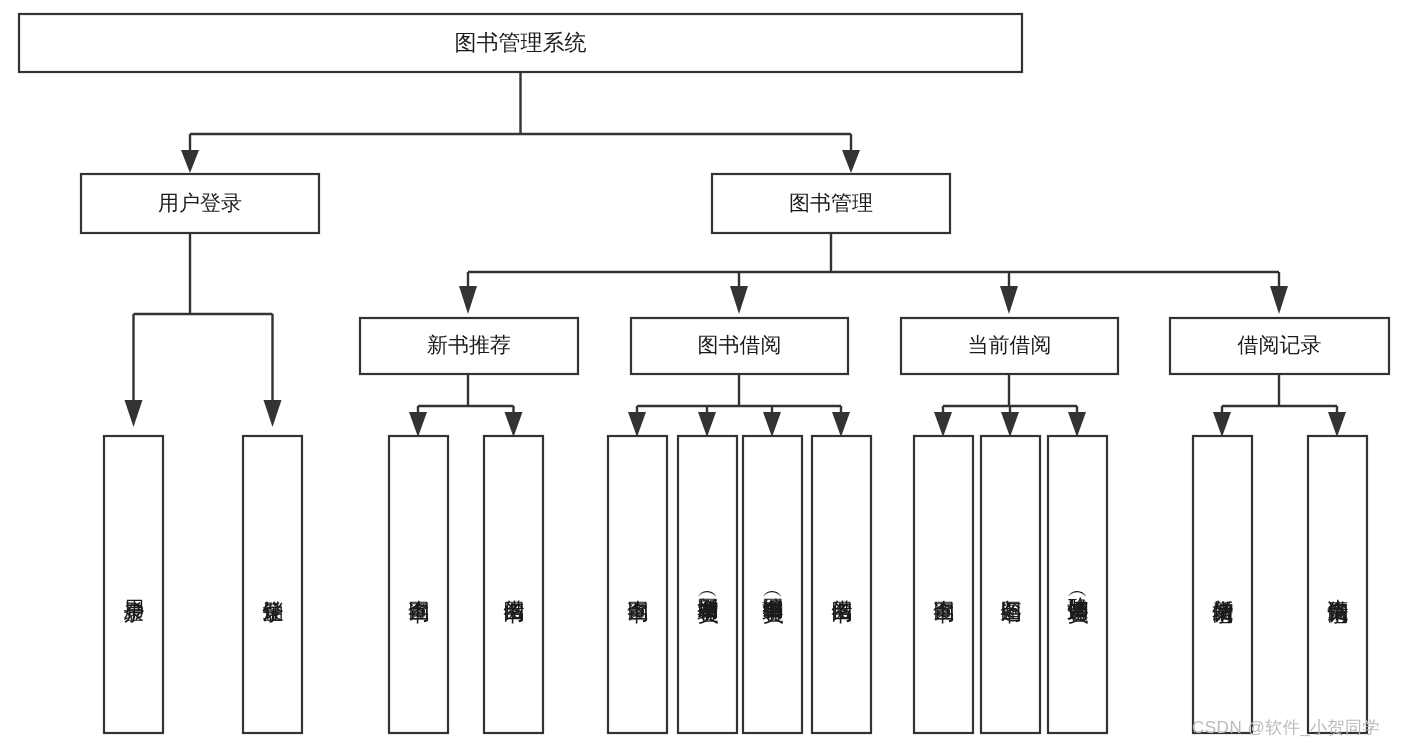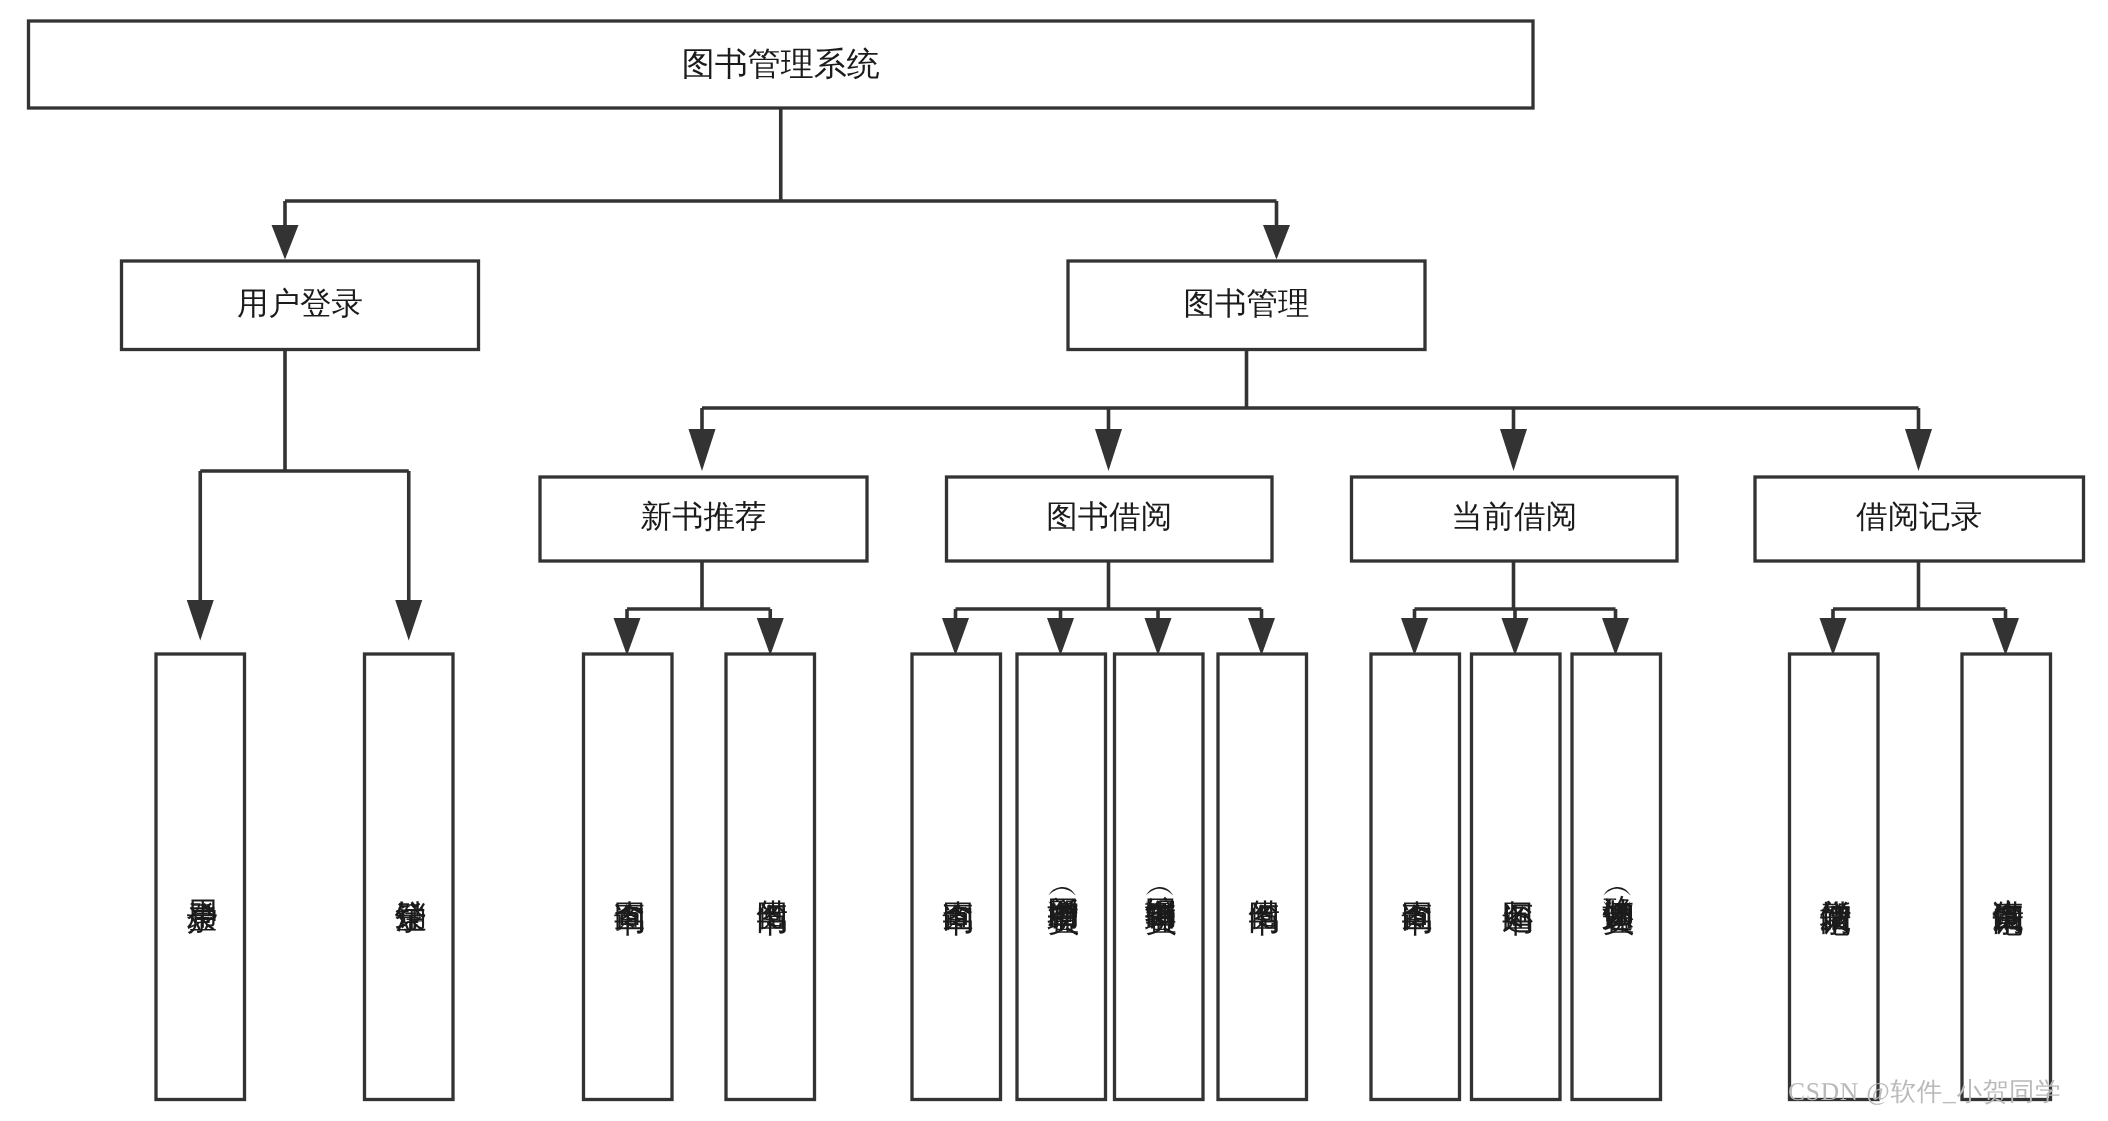--- a/index.html
+++ b/index.html
@@ -64,21 +64,21 @@
     line-height: 1.18;
     color: #1b1b1b;
     writing-mode: vertical-rl;
     text-orientation: upright;
     letter-spacing: 1px;
     pointer-events: none;
     text-align: center;
   }
   .watermark {
     position: absolute;
-    font-family: Liberation Serif, serif;
+    font-family: Liberation Sans, sans-serif;
     font-size: 17px;
     color: #b9b9b9;
     letter-spacing: 0.5px;
     white-space: nowrap;
     user-select: none;
   }
 </style>
 </head>
 <body>
 

